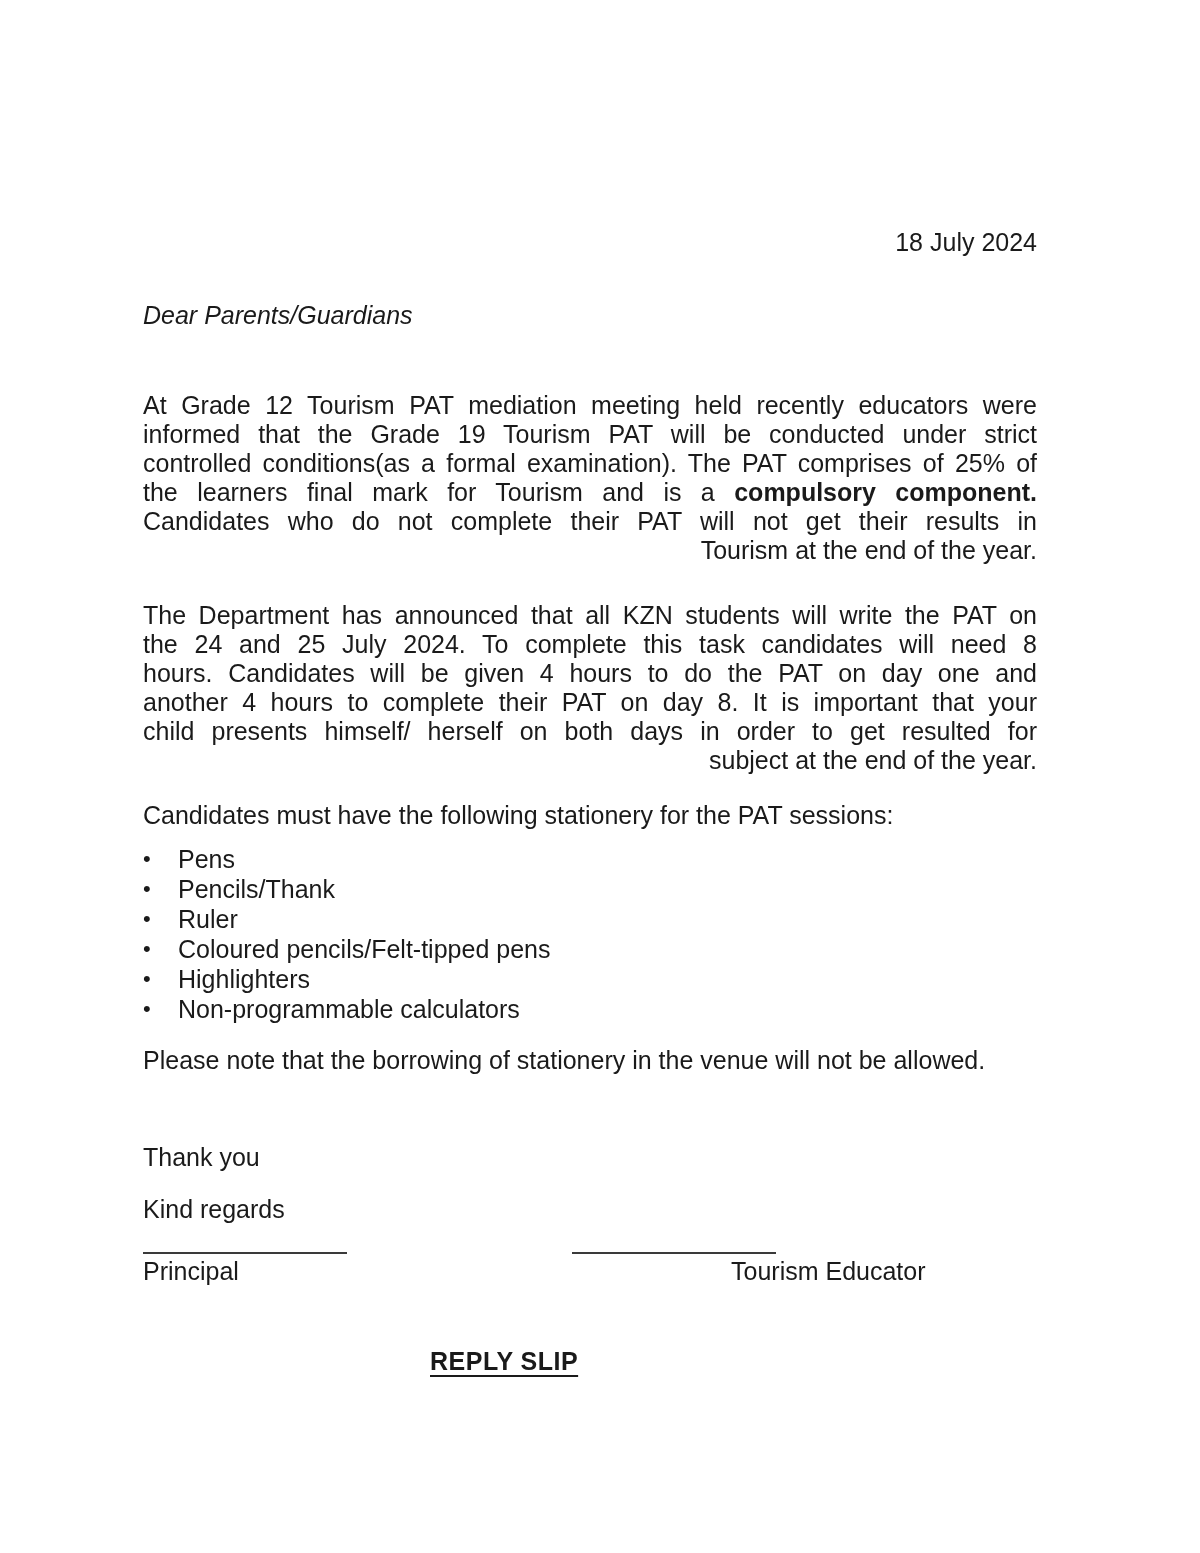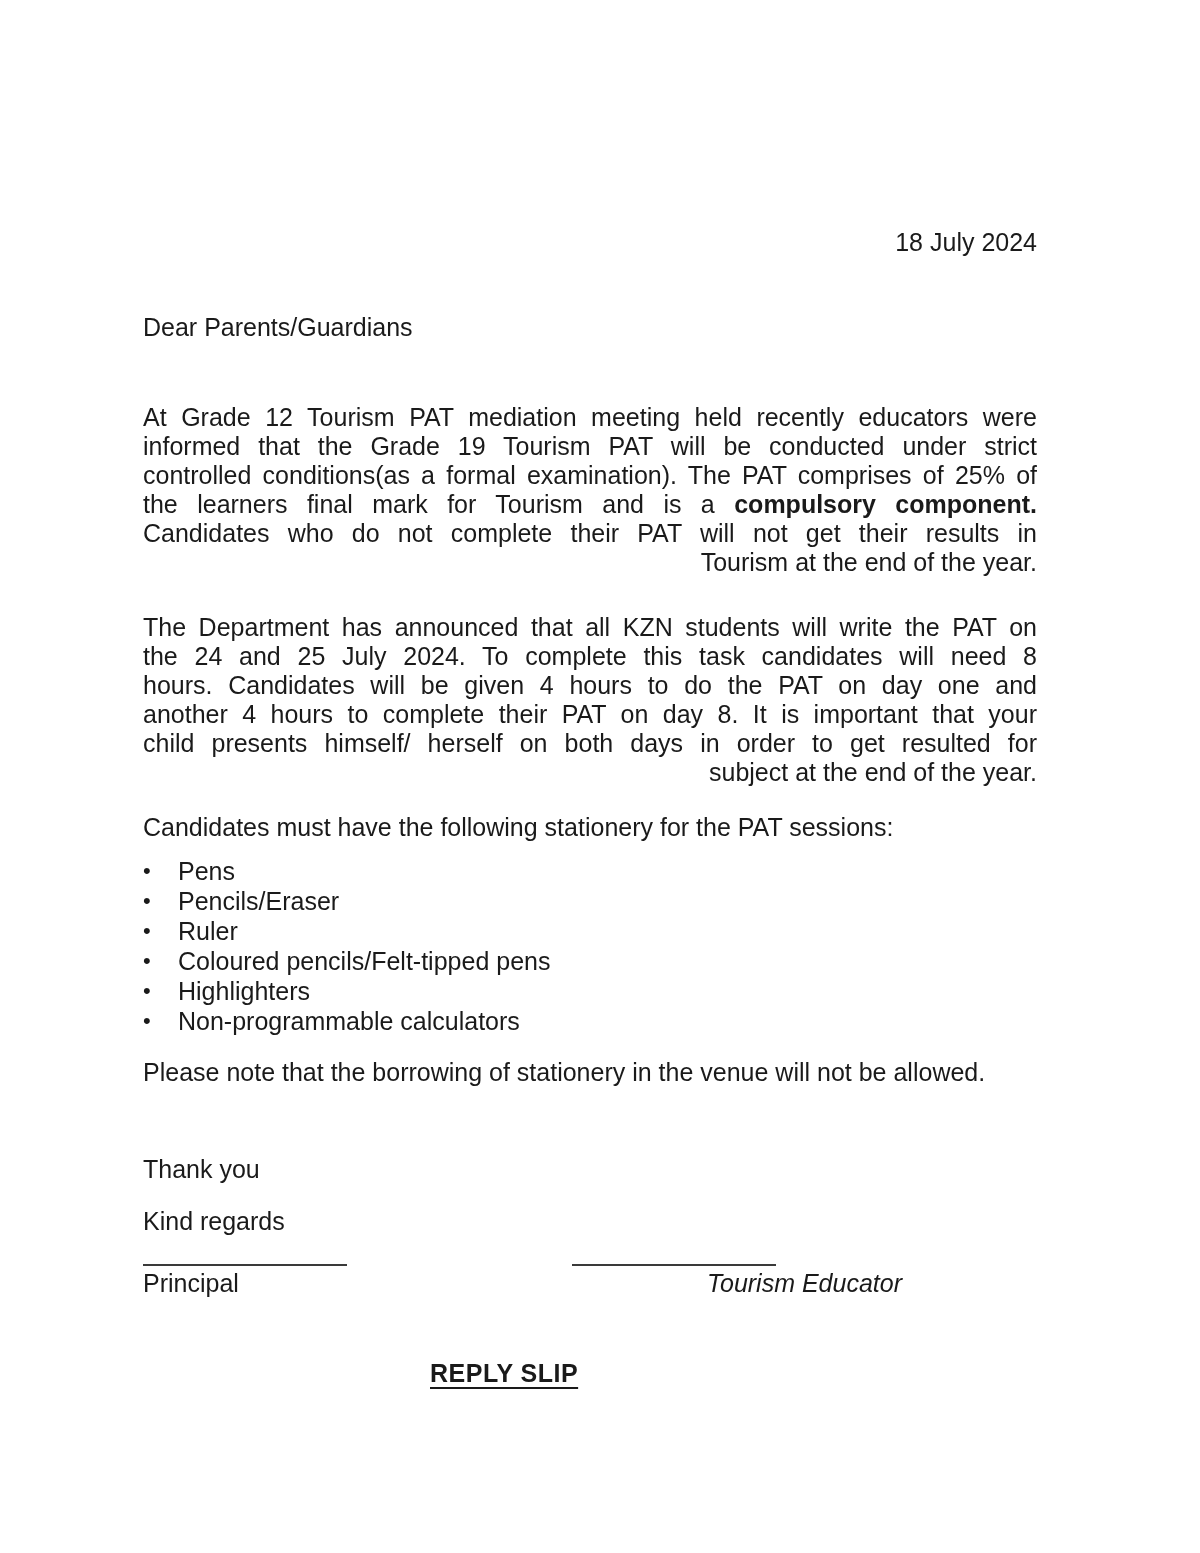--- a/index.html
+++ b/index.html
@@ -17,21 +17,22 @@
     font-size: 25px;
     line-height: 29px;
     box-sizing: border-box;
     padding: 228px 143px 0 143px;
     overflow: hidden;
   }
   .date {
     text-align: right;
   }
   .salutation {
-    margin-top: 56px;
+    margin-top: 44px;
+    font-style: italic;
   }
   .para {
     margin-top: 61px;
   }
   .para2 {
     margin-top: 36px;
   }
   .jline {
     text-align: justify;
     text-align-last: justify;
@@ -83,23 +84,22 @@
     position: relative;
     height: 29px;
   }
   .sig-label-left {
     position: absolute;
     left: 0;
     top: 0;
   }
   .sig-label-right {
     position: absolute;
-    left: 564px;
+    left: 588px;
     top: 0;
-    font-style: italic;
   }
   .reply-slip {
     margin-top: 61px;
     margin-left: 287px;
     width: fit-content;
     font-weight: bold;
     text-decoration: underline;
     text-underline-offset: 5px;
     text-decoration-thickness: 2px;
     letter-spacing: 0.5px;
@@ -134,21 +134,21 @@
 
   <div class="stationery-intro">Candidates must have the following stationery for the PAT sessions:</div>
 
   <div class="bullet-list">
     <div class="bullet-item">
       <span class="bullet-marker">•</span>
       <span>Pens</span>
     </div>
     <div class="bullet-item">
       <span class="bullet-marker">•</span>
-      <span>Pencils/Eraser</span>
+      <span>Pencils/Thank</span>
     </div>
     <div class="bullet-item">
       <span class="bullet-marker">•</span>
       <span>Ruler</span>
     </div>
     <div class="bullet-item">
       <span class="bullet-marker">•</span>
       <span>Coloured pencils/Felt-tipped pens</span>
     </div>
     <div class="bullet-item">

